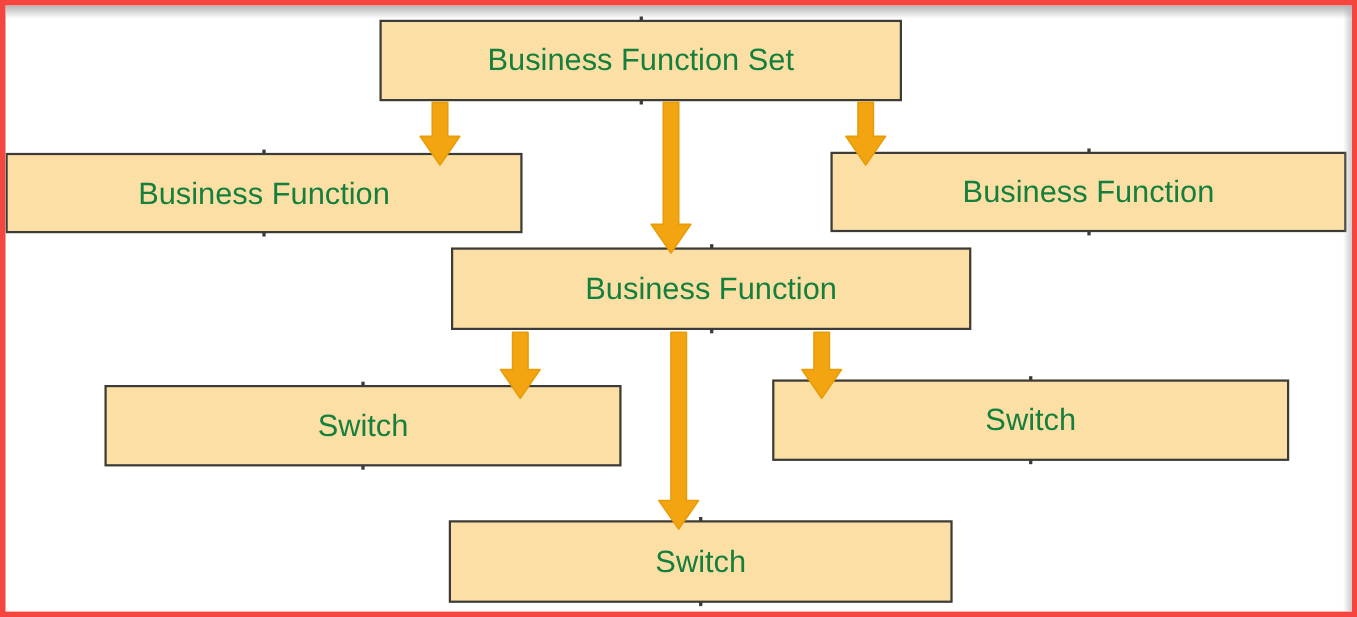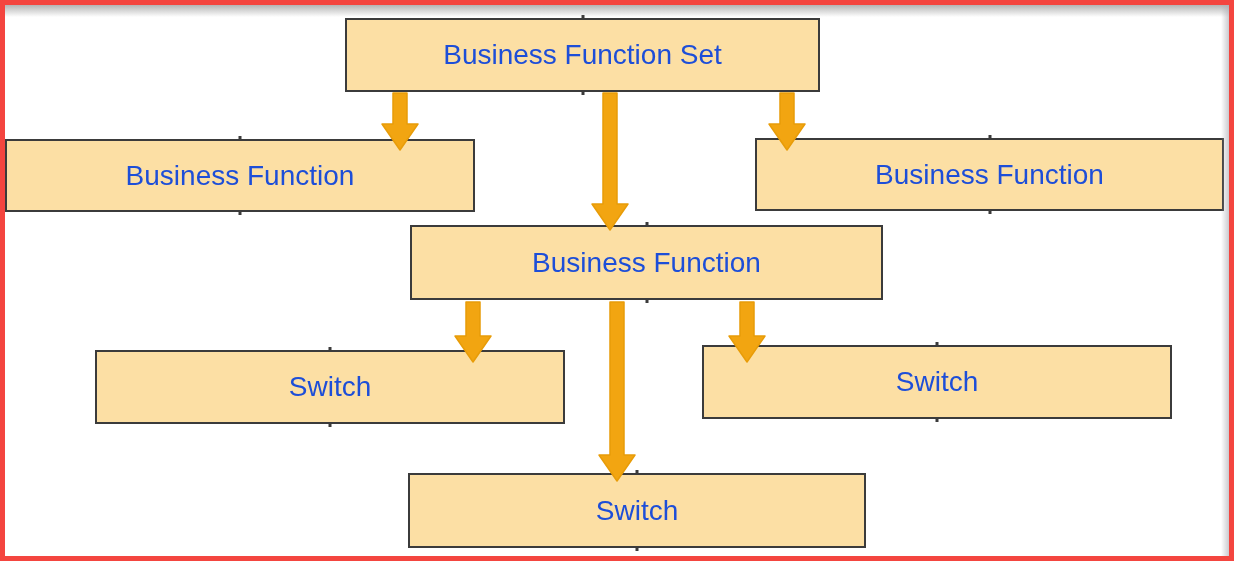--- a/index.html
+++ b/index.html
@@ -34,21 +34,21 @@
   }
   .node {
     position: absolute;
     background: #fcdfa4;
     border: 2px solid #3b3b3b;
     box-sizing: border-box;
     display: flex;
     align-items: center;
     justify-content: center;
     font-size: 28px;
-    color: #1d4ed8;
+    color: #15803d;
     text-align: right;
   }
   
   .node::before, .node::after {
     content: "";
     position: absolute;
     left: 50%;
     transform: translateX(-50%);
     width: 3px;
     height: 4px;

